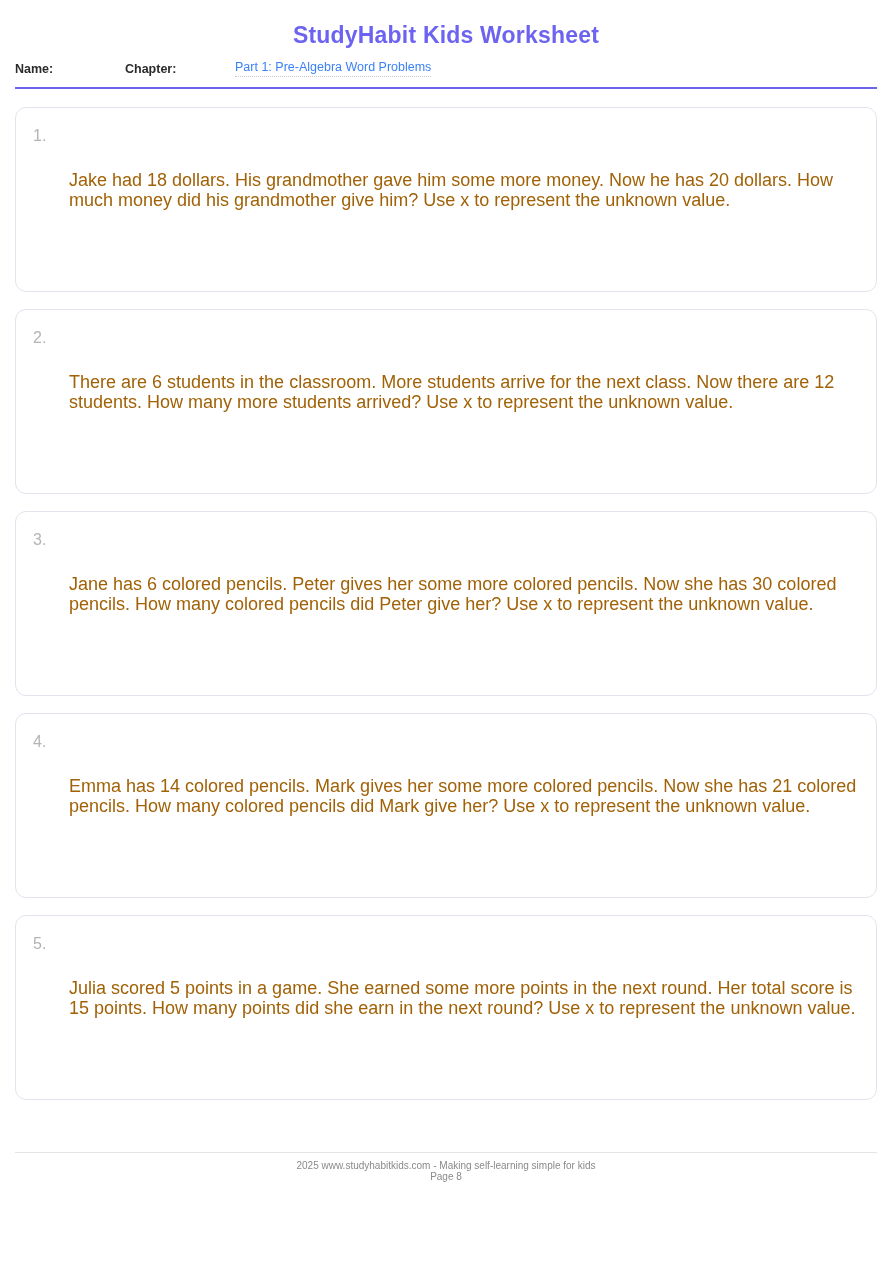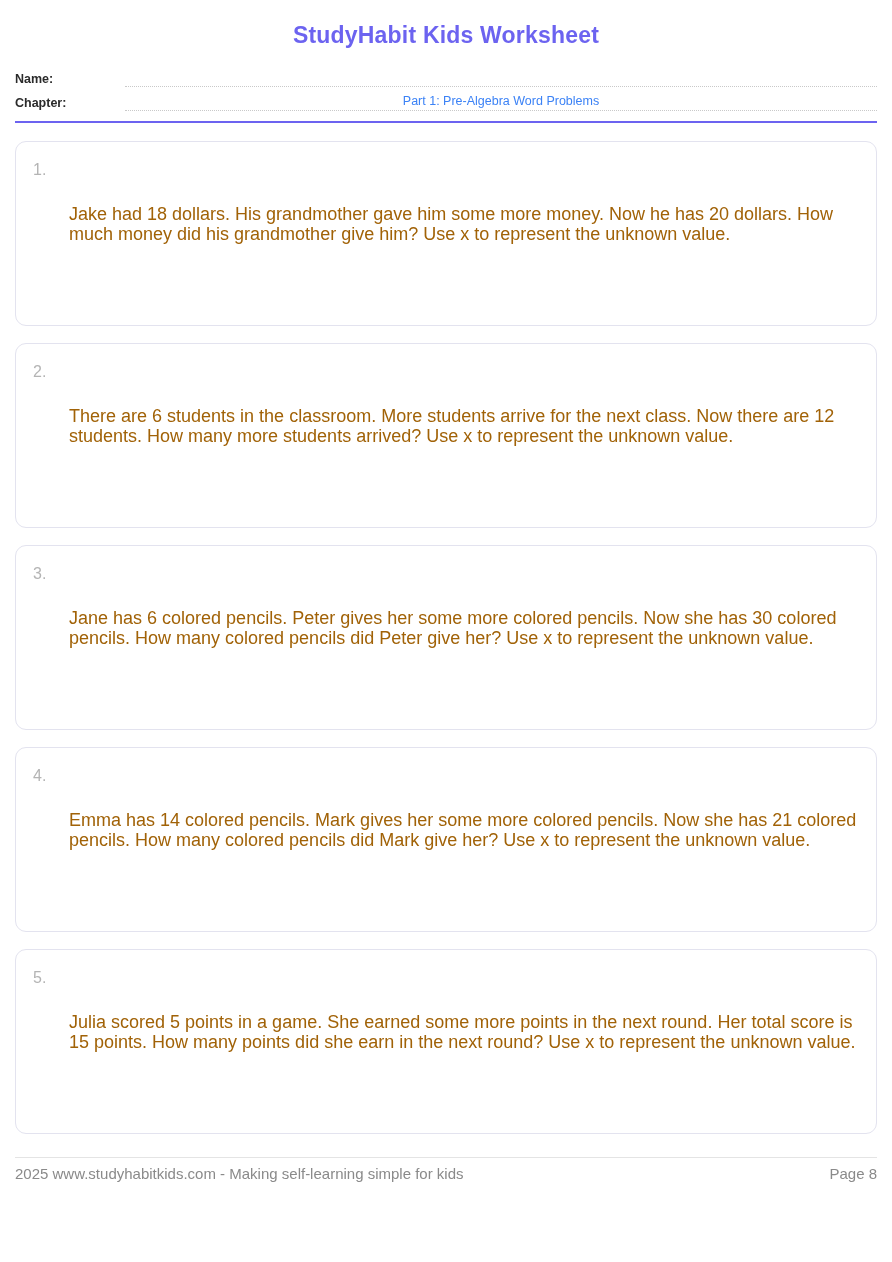--- a/index.html
+++ b/index.html
@@ -39,23 +39,21 @@
   
   .meta {
     display: flex;
     flex-direction: row;
     gap: 0px;
     padding-top: 6px;
   }
   .meta-col {
     flex: 1 1 50%;
     display: flex;
-    flex-direction: column;
-    gap: 7px;
-    margin-top: 10px;
+    flex-direction: row;
   }
   .meta-col.right {
     padding-left: 10px;
   }
   .meta-row {
     display: flex;
     flex-direction: row;
     align-items: flex-end;
     height: 17px;
   }
@@ -127,24 +125,24 @@
 
   
   .footer {
     position: absolute;
     left: 15px;
     right: 15px;
     bottom: 80px;
     border-top: 1px solid #e4e4e4;
     padding-top: 7px;
     display: flex;
-    flex-direction: row;
+    flex-direction: column;
     justify-content: space-between;
-    align-items: flex-start;
-    font-size: 15px;
+    align-items: center;
+    font-size: 10px;
     color: #8a8a8a;
   }
   .footer-left { white-space: nowrap; }
   .footer-right { white-space: nowrap; }
 </style>
 </head>
 <body>
 
 <div class="page">
 

